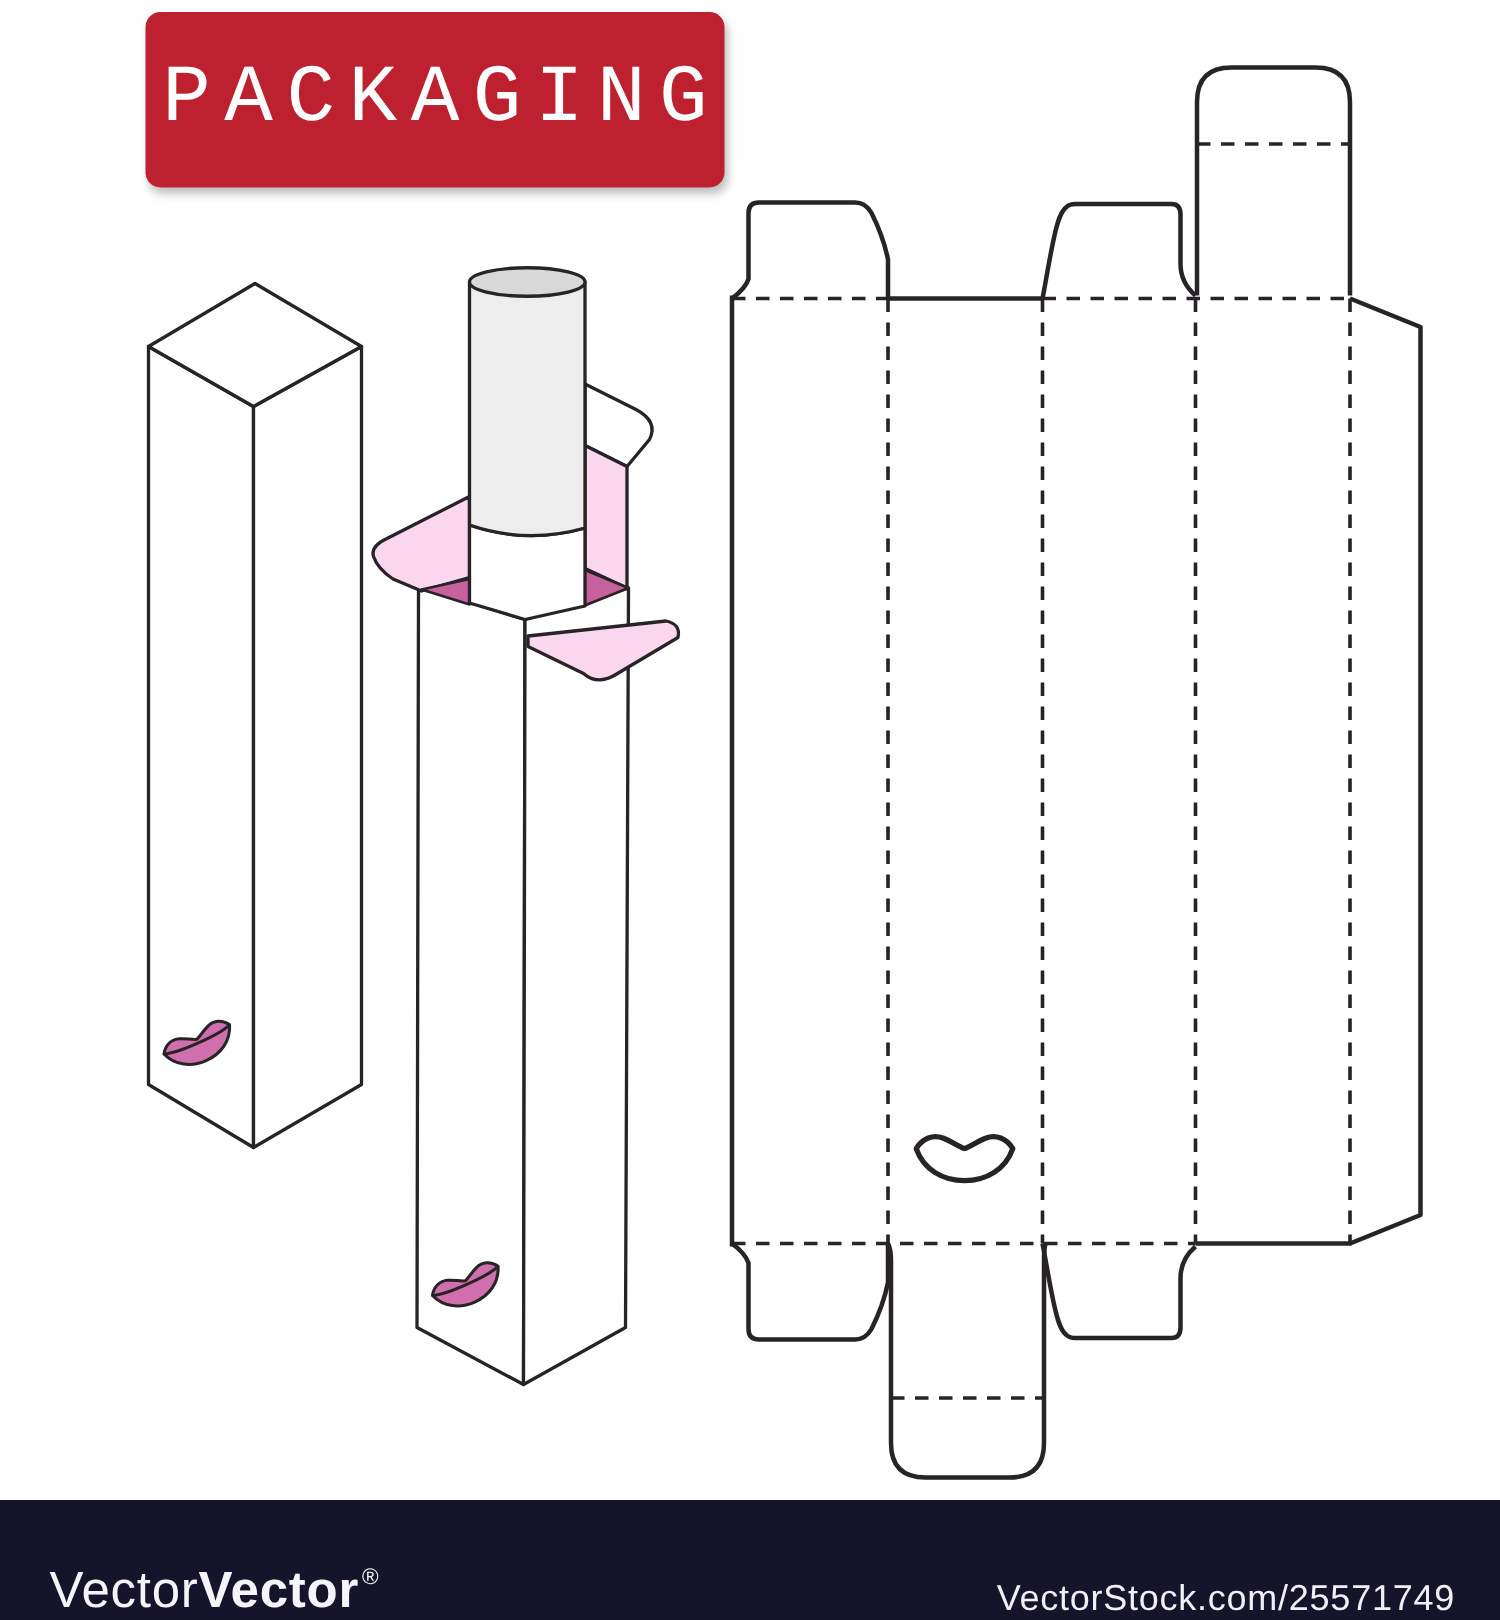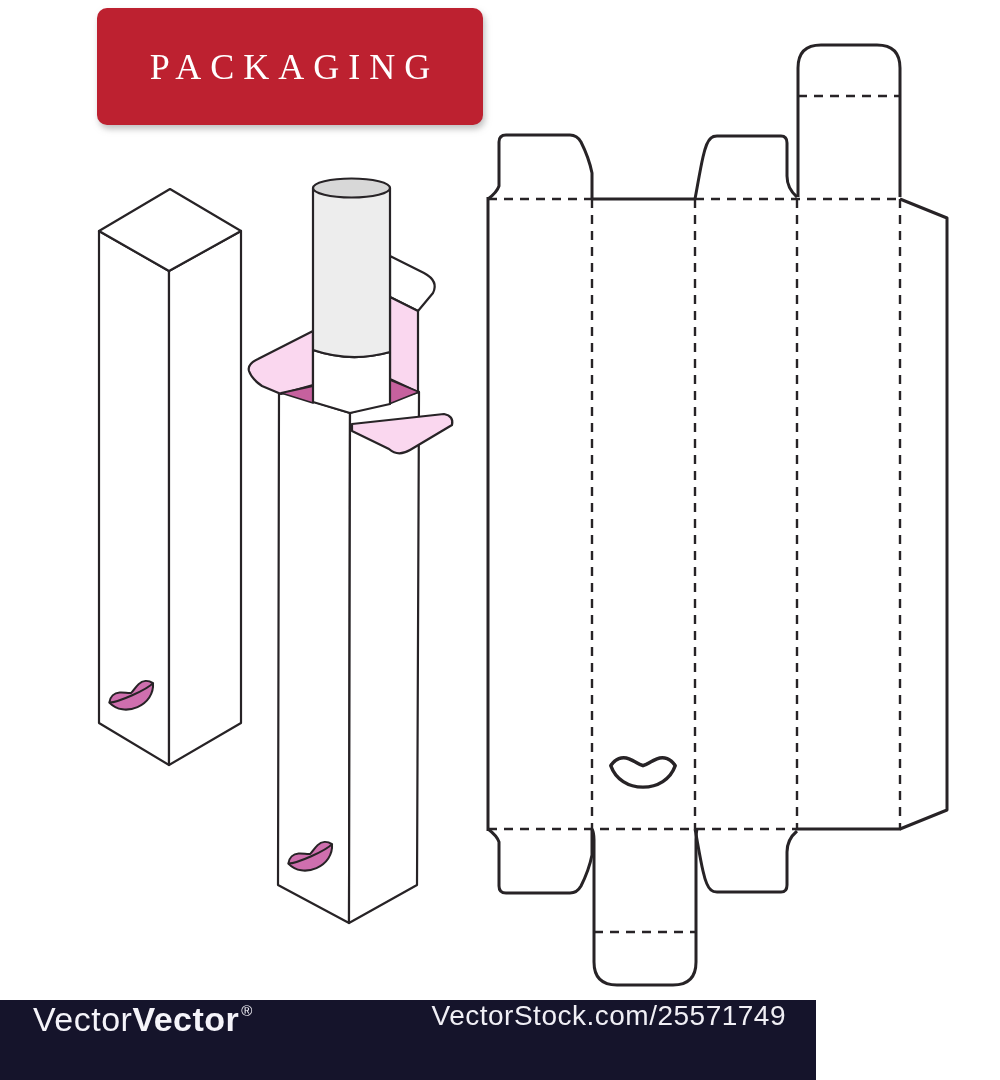--- a/index.html
+++ b/index.html
@@ -3,32 +3,32 @@
 <meta charset="utf-8">
 <style>
   html,body{margin:0;padding:0;background:#ffffff;}
   .stage{position:relative;width:1000px;height:1080px;background:#ffffff;overflow:hidden;
          font-family:"Liberation Sans",sans-serif;}
   
   .banner{position:absolute;left:97px;top:8px;width:386px;height:117px;
           background:var(--c-banner,#bd2130);border-radius:10px;
           box-shadow:2px 4px 6px rgba(140,140,140,.55);
           display:flex;align-items:center;justify-content:center;}
-  .banner-label{font-family:Liberation Serif, serif;color:var(--c-banner_text,#fff);
-          font-size:36px;letter-spacing:9px;text-indent:9px;font-weight:400;white-space:nowrap;}
+  .banner-label{font-family:Liberation Mono, monospace;color:var(--c-banner_text,#fff);
+          font-size:54px;letter-spacing:9px;text-indent:9px;font-weight:400;white-space:nowrap;}
   
   .art{position:absolute;left:0;top:0;}
   
-  .footer{position:absolute;left:0;top:1000px;width:816px;height:80px;
-          background:var(--c-bar,#15142b);display:flex;align-items:flex-start;}
+  .footer{position:absolute;left:0;top:1000px;width:1000px;height:80px;
+          background:var(--c-bar,#15142b);display:flex;align-items:flex-end;}
   .logo{margin-left:33px;color:#f5f4fa;font-size:34px;letter-spacing:.5px;display:flex;align-items:flex-start;}
   .logo .light{font-weight:400;}
   .logo .bold{font-weight:700;}
   .logo .reg{font-size:15px;margin-top:2px;margin-left:2px;}
-  .site{margin-left:auto;margin-right:30px;color:#f0eff5;font-size:28px;letter-spacing:.5px;}
+  .site{margin-left:auto;margin-right:30px;color:#f0eff5;font-size:24px;letter-spacing:.5px;}
 </style>
 </head>
 <body>
 
 <div class="stage">
 
   <div class="banner">
     <span class="banner-label">PACKAGING</span>
   </div>
 

